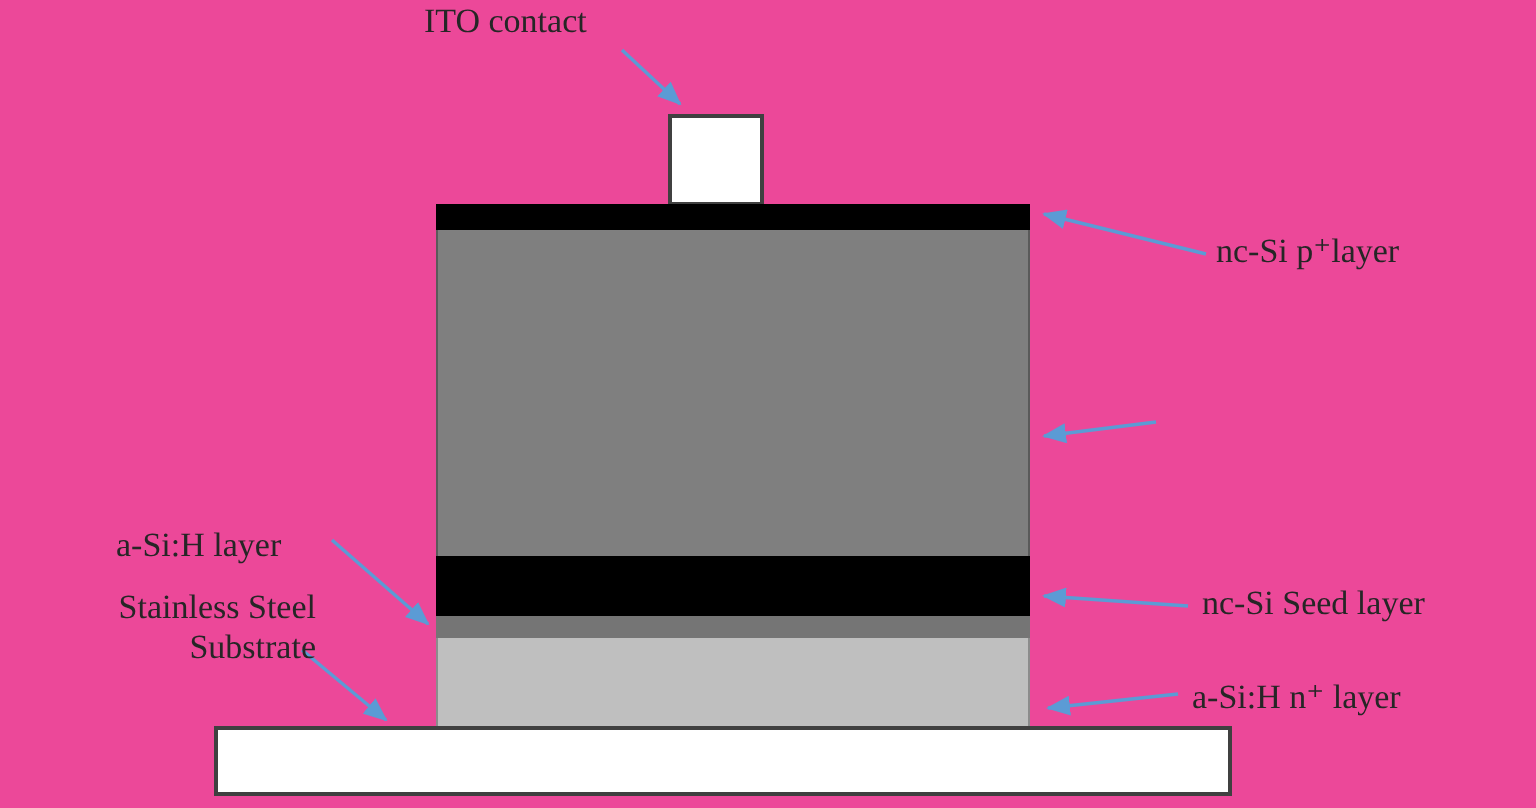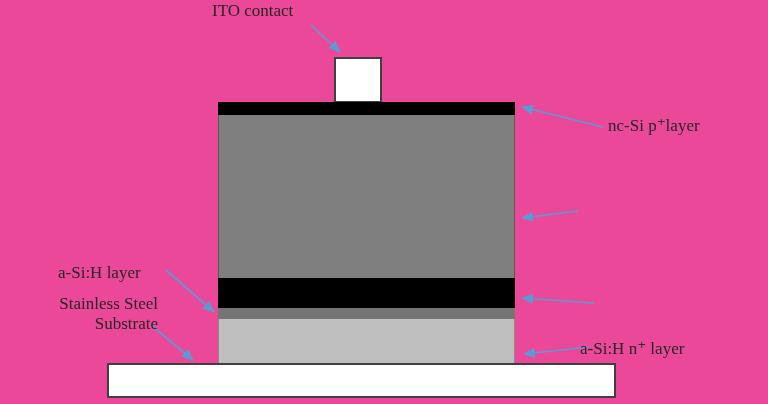--- a/index.html
+++ b/index.html
@@ -89,22 +89,23 @@
     <line x1="589" y1="347" x2="524" y2="354" marker-end="url(#ah)"></line>
     <line x1="166" y1="270" x2="214" y2="312" marker-end="url(#ah)"></line>
     <line x1="151" y1="325" x2="193" y2="360" marker-end="url(#ah)"></line>
   </svg>
 
   <div class="label" style="left:212px; top:1px;">ITO contact</div>
 
   <div class="label" style="left:608px; top:116px;">nc-Si p⁺layer</div>
 
 
+  <div class="label" style="left:601px; top:292px;">nc-Si Seed layer</div>
 
-  <div class="label" style="left:580px; top:339px;">a-Si:H n⁺ layer</div>
+  <div class="label" style="left:596px; top:339px;">a-Si:H n⁺ layer</div>
 
   <div class="label" style="left:58px; top:251px;margin-top:12px;">a-Si:H layer</div>
 
   <div class="label center" style="left:20px; top:294px; width:138px;">
     <div>Stainless Steel</div>
     <div>Substrate</div>
   </div>
 
 </div>
 

